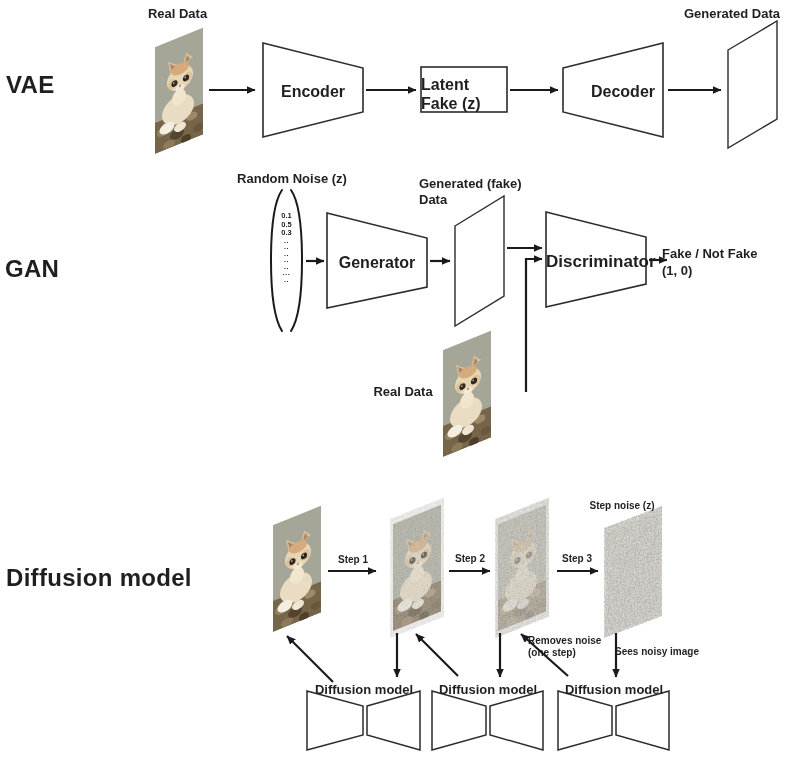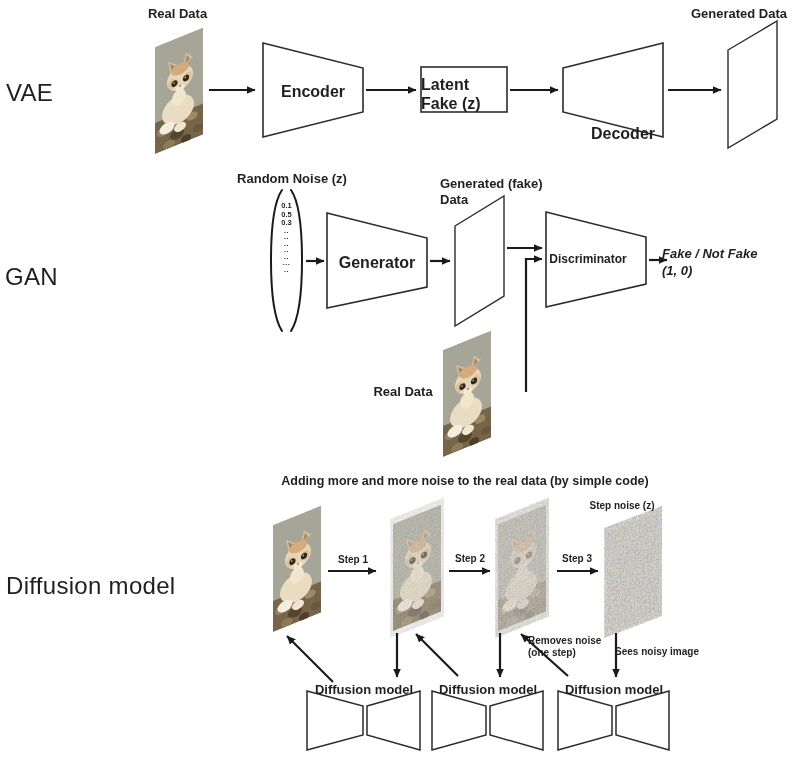--- a/index.html
+++ b/index.html
@@ -1,25 +1,25 @@
 <!DOCTYPE html>
 <html><head>
 <meta charset="utf-8">
 <style>
   html,body{margin:0;padding:0;background:#ffffff;}
   #page{position:relative;width:800px;height:766px;background:#ffffff;overflow:hidden;
         font-family:"Liberation Sans","DejaVu Sans",sans-serif;color:#1f1f1f;}
   #gfx{position:absolute;left:0;top:0;width:800px;height:766px;}
   .txt{position:absolute;white-space:pre;line-height:1.1;}
-  .sec{font-size:24px;font-weight:400;letter-spacing:0.3px;margin-top:8px;}
+  .sec{font-size:24px;font-weight:700;letter-spacing:0.3px;}
   .lbl{font-size:16px;font-weight:600;text-align:center;}
   .sm{font-size:13px;font-weight:600;text-align:center;}
   .xs{font-size:10px;font-weight:600;text-align:center;}
   .ctr{text-align:left;}
-  .vec{position:absolute;left:270px;top:202px;width:33px;display:flex;flex-direction:column;
+  .vec{position:absolute;left:270px;top:212px;width:33px;display:flex;flex-direction:column;
        align-items:center;}
   .vec .num{font-size:7.5px;font-weight:700;line-height:8.5px;}
   .vec .dash{font-size:7px;font-weight:700;line-height:6.6px;letter-spacing:0.6px;}
 </style>
 </head>
 <body>
 
 <div id="page">
 
   <svg id="gfx" viewBox="0 0 800 766" xmlns="http://www.w3.org/2000/svg">
@@ -131,45 +131,44 @@
     <g fill="#ffffff" stroke="#2b2b2b" stroke-width="1.5">
       <polygon points="558,691 612,706 612,735 558,750"></polygon>
       <polygon points="616,706 669,691 669,750 616,735"></polygon>
     </g>
   </svg>
 
   <div class="txt sec" style="left:6px;top:72px;">VAE</div>
   <div class="txt sm" style="left:140px;top:7px;width:75px;">Real Data</div>
   <div class="txt lbl" style="left:263px;top:83px;width:100px;">Encoder</div>
   <div class="txt lbl ctr" style="left:421px;top:75px;width:86px;line-height:1.2;"><span>Latent</span><br><span>Fake (z)</span></div>
-  <div class="txt lbl" style="left:563px;top:83px;width:120px;margin-top:42px;">Decoder</div>
-  <div class="txt sm" style="left:677px;top:7px;width:110px;text-align:right;">Generated Data</div>
+  <div class="txt lbl" style="left:563px;top:83px;width:120px;">Decoder</div>
+  <div class="txt sm" style="left:677px;top:7px;width:110px;">Generated Data</div>
 
   <div class="txt sec" style="left:5px;top:256px;">GAN</div>
   <div class="txt sm" style="left:226px;top:172px;width:132px;">Random Noise (z)</div>
   <div class="vec">
     <div class="num">0.1</div>
     <div class="num">0.5</div>
     <div class="num">0.3</div>
     <div class="dash">..</div>
     <div class="dash">..</div>
     <div class="dash">..</div>
     <div class="dash">..</div>
     <div class="dash">..</div>
     <div class="dash">...</div>
     <div class="dash">..</div>
   </div>
   <div class="txt lbl" style="left:327px;top:254px;width:100px;">Generator</div>
-  <div class="txt sm ctr" style="left:419px;top:176px;width:100px;line-height:1.25;margin-left:21px;"><span>Generated (fake)</span><br><span>Data</span></div>
-  <div class="txt lbl" style="left:546px;top:253px;width:84px;font-size:12px;">Discriminator</div>
-  <div class="txt sm ctr" style="left:662px;top:246px;width:104px;line-height:1.3;font-style:italic;"><span>Fake / Not Fake</span><br><span>(1, 0)</span></div>
+  <div class="txt sm ctr" style="left:419px;top:176px;width:100px;line-height:1.25;"><span>Generated (fake)</span><br><span>Data</span></div>
+  <div class="txt lbl" style="left:546px;top:253px;width:84px;font-size:17px;">Discriminator</div>
+  <div class="txt sm ctr" style="left:662px;top:246px;width:104px;line-height:1.3;"><span>Fake / Not Fake</span><br><span>(1, 0)</span></div>
   <div class="txt sm" style="left:368px;top:385px;width:70px;">Real Data</div>
 
   <div class="txt sec" style="left:6px;top:565px;">Diffusion model</div>
-  <div class="txt lbl" style="left:265px;top:475px;width:400px;font-size:12.5px;">Adding more and more noise to the real data (by simple code)</div>
   <div class="txt xs" style="left:323px;top:554px;width:60px;">Step 1</div>
   <div class="txt xs" style="left:440px;top:553px;width:60px;">Step 2</div>
   <div class="txt xs" style="left:547px;top:553px;width:60px;">Step 3</div>
   <div class="txt xs" style="left:572px;top:500px;width:100px;">Step noise (z)</div>
   <div class="txt xs ctr" style="left:528px;top:635px;width:96px;line-height:1.15;"><span>Removes noise</span><br><span>(one step)</span></div>
   <div class="txt xs" style="left:602px;top:646px;width:110px;">Sees noisy image</div>
   <div class="txt sm" style="left:308px;top:683px;width:112px;">Diffusion model</div>
   <div class="txt sm" style="left:432px;top:683px;width:112px;">Diffusion model</div>
   <div class="txt sm" style="left:558px;top:683px;width:112px;">Diffusion model</div>
 

